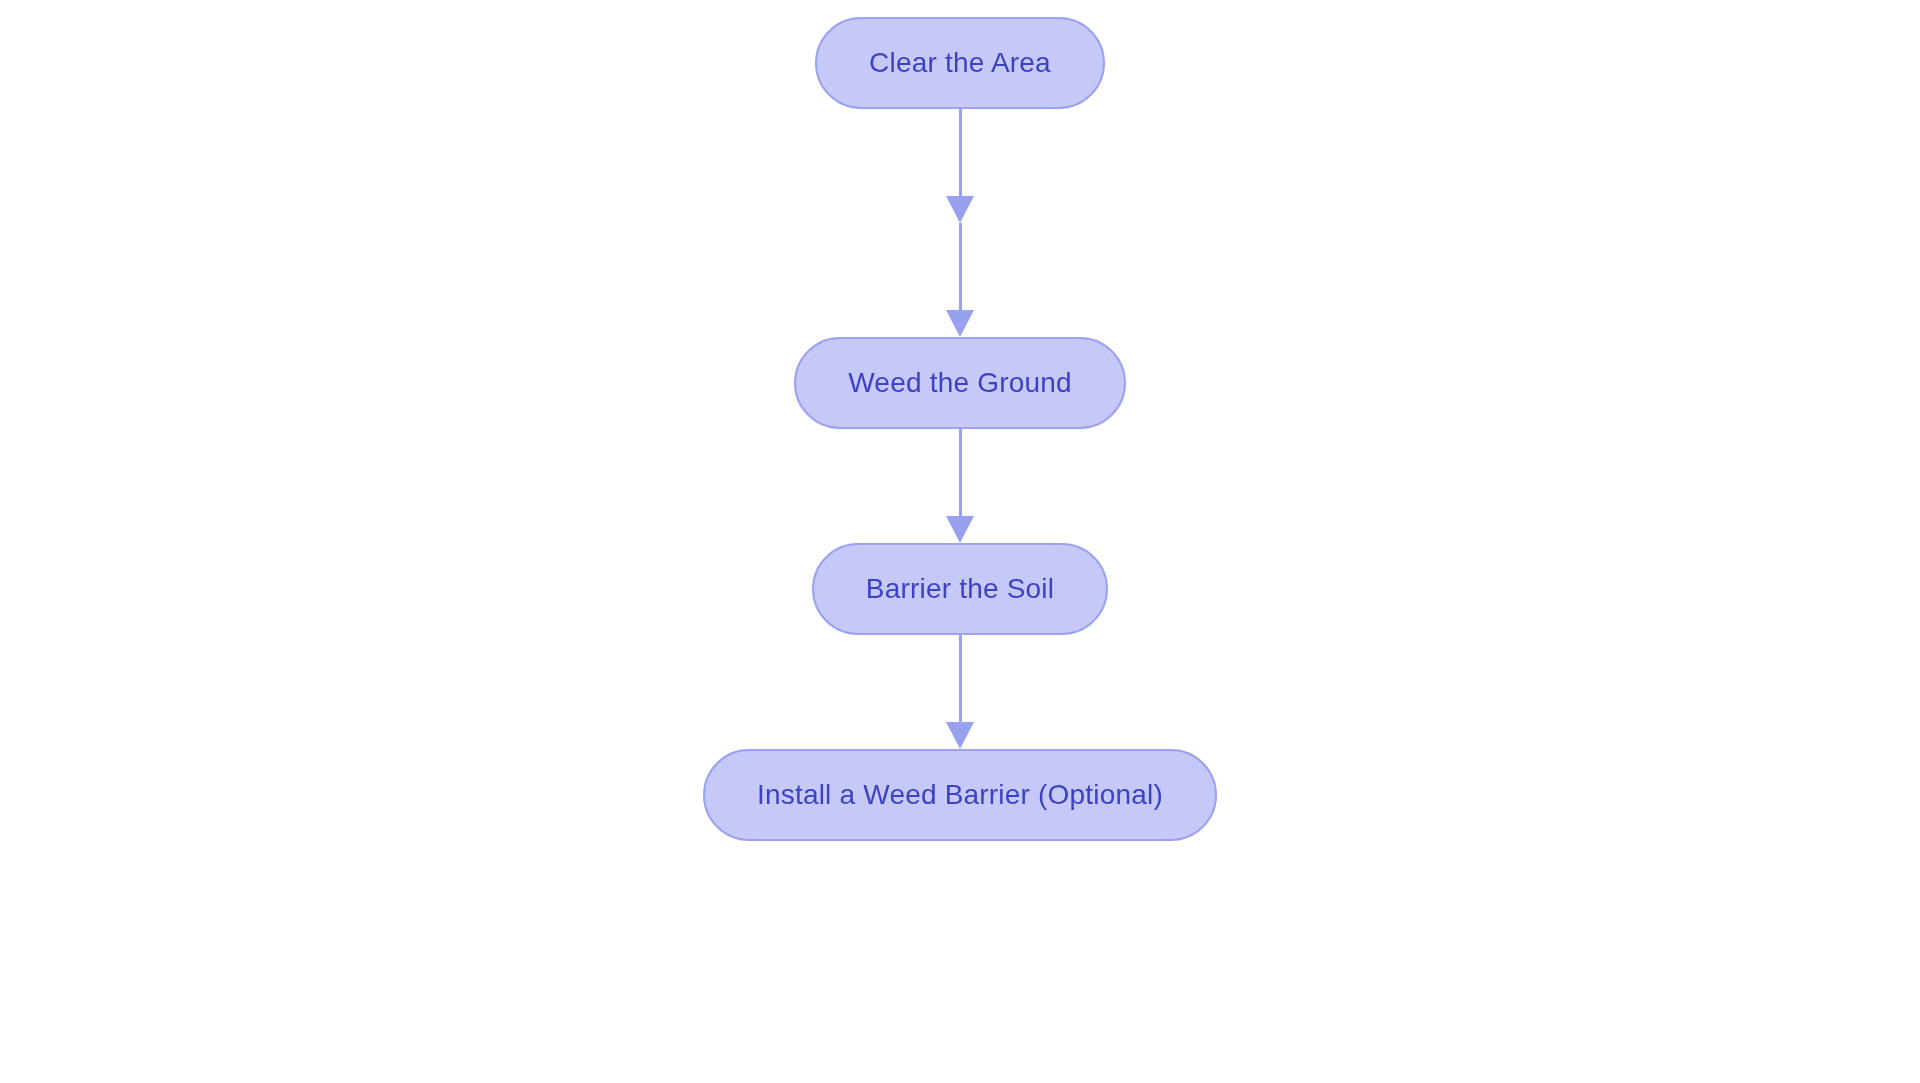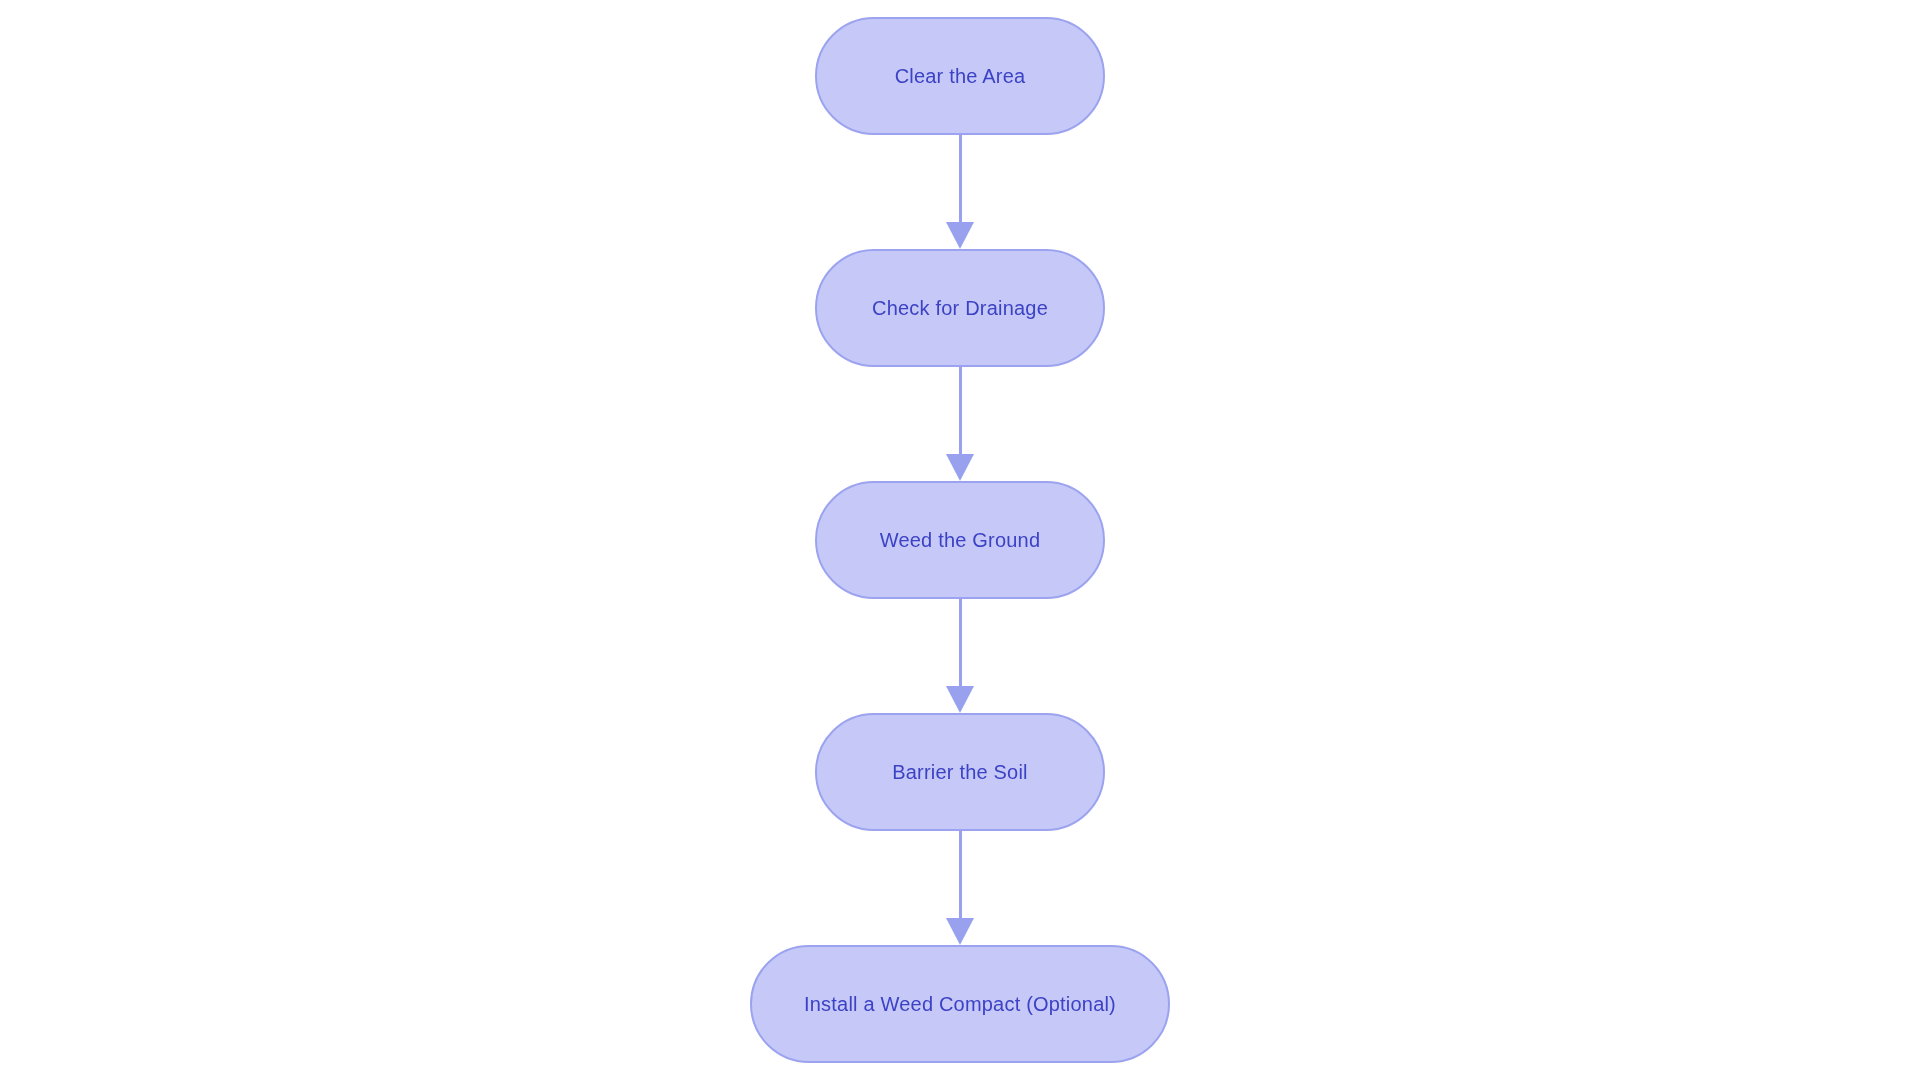--- a/index.html
+++ b/index.html
@@ -19,30 +19,30 @@
     position: absolute;
     top: 17px;
     left: 0;
     width: 1920px;
     display: flex;
     flex-direction: column;
     align-items: center;
   }
   .node {
     box-sizing: border-box;
-    height: 118px;
+    height: 92px;
     min-width: 290px;
     padding: 0 52px;
     border-radius: 59px;
     background: #c6c9f8;
     border: 2px solid #9ba3f0;
     display: flex;
     align-items: center;
     justify-content: center;
-    font-size: 20px;
+    font-size: 28px;
     color: #3c42c4;
     white-space: nowrap;
     letter-spacing: 0.2px;
   }
   .arrow {
     height: 114px;
     width: 28px;
     display: flex;
     flex-direction: column;
     align-items: center;
@@ -68,23 +68,20 @@
 
     <div class="node">
       <span>Clear the Area</span>
     </div>
 
     <div class="arrow">
       <div class="shaft"></div>
       <div class="head"></div>
     </div>
 
-    <div class="node">
-      <span>Check for Drainage</span>
-    </div>
 
     <div class="arrow">
       <div class="shaft"></div>
       <div class="head"></div>
     </div>
 
     <div class="node">
       <span>Weed the Ground</span>
     </div>
 
@@ -96,17 +93,17 @@
     <div class="node">
       <span>Barrier the Soil</span>
     </div>
 
     <div class="arrow">
       <div class="shaft"></div>
       <div class="head"></div>
     </div>
 
     <div class="node">
-      <span>Install a Weed Compact (Optional)</span>
+      <span>Install a Weed Barrier (Optional)</span>
     </div>
 
   </div>
 </div>
 
 </body></html>

